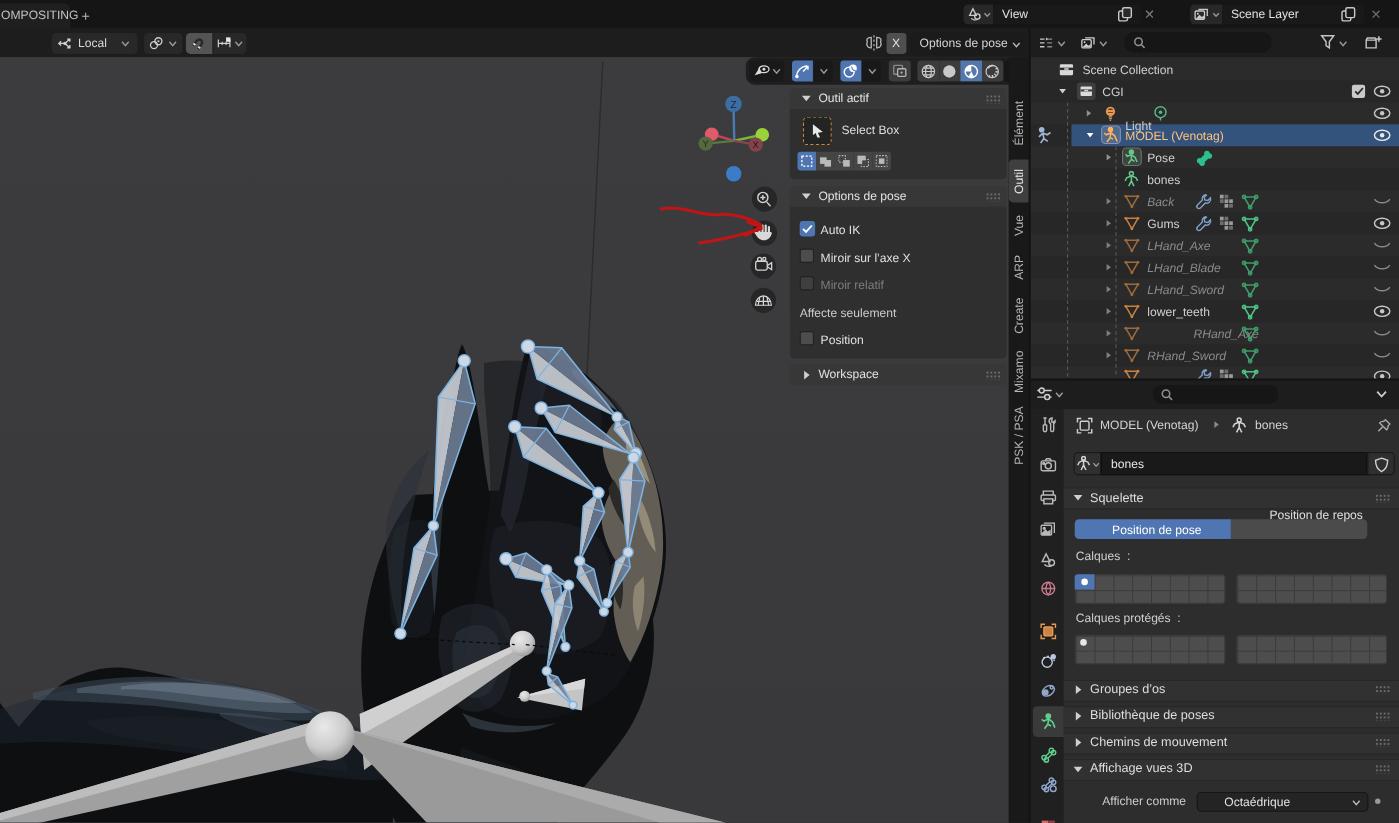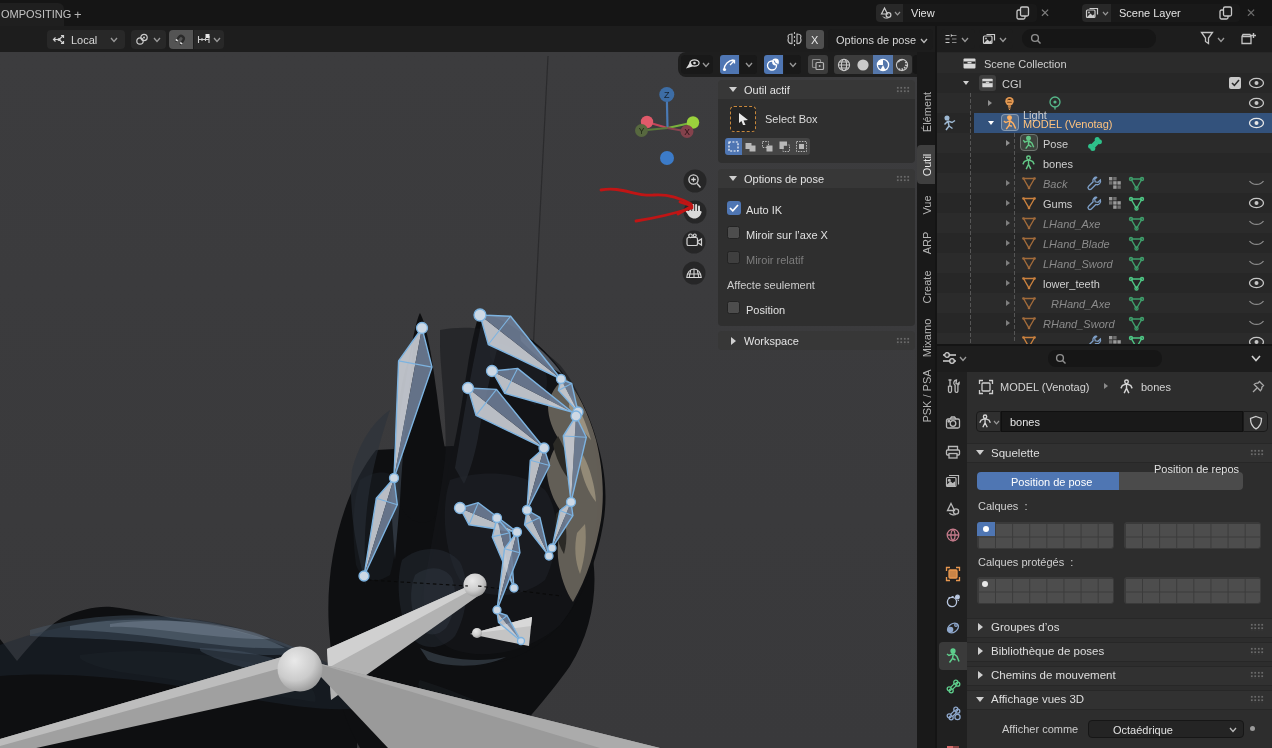--- a/index.html
+++ b/index.html
@@ -779,21 +779,21 @@
           <ellipse cx="8.5" cy="6" rx="7" ry="4.6" fill="none" stroke="#c6c6c6" stroke-width="1.3"></ellipse>
           <circle cx="8.5" cy="6" r="2" fill="#c6c6c6"></circle>
         </svg>
  <div class="tri-ro" style="left:1006px;top:300px;border-left-color:#7f7f7f;"></div>
  <svg class="abs" style="left:1021px;top:295px;" width="16" height="16" viewBox="0 0 16 16">
           <path d="M8 13 L13.5 3.5 H2.5 Z" fill="none" stroke="#a06a3a" stroke-width="1.4"></path>
           <circle cx="8" cy="13" r="1.3" fill="#a06a3a"></circle>
           <circle cx="13.5" cy="3.5" r="1.3" fill="#a06a3a"></circle>
           <circle cx="2.5" cy="3.5" r="1.3" fill="#a06a3a"></circle>
         </svg>
- <div class="oname dim" style="left:1051px;top:298px;">RHand_Axe</div>
+ <div class="oname dim" style="left:1085px;top:298px;">RHand_Axe</div>
  <svg class="abs" style="left:1128px;top:295px;" width="17" height="16" viewBox="0 0 17 16">
           <path d="M8.5 13.5 L14 4 H3 Z" fill="none" stroke="#3f9d6b" stroke-width="1.4"></path>
           <circle cx="8.5" cy="13.5" r="1.6" fill="none" stroke="#3f9d6b" stroke-width="1.2"></circle>
           <circle cx="14" cy="4" r="1.6" fill="none" stroke="#3f9d6b" stroke-width="1.2"></circle>
           <circle cx="3" cy="4" r="1.6" fill="none" stroke="#3f9d6b" stroke-width="1.2"></circle>
         </svg>
  <svg class="abs" style="left:1248px;top:297px;" width="17" height="12" viewBox="0 0 17 12">
           <path d="M1.5 4 C4.5 8.5 12.5 8.5 15.5 4" fill="none" stroke="#8a8a8a" stroke-width="1.3"></path>
         </svg>
  <div class="tri-ro" style="left:1006px;top:320px;border-left-color:#7f7f7f;"></div>

